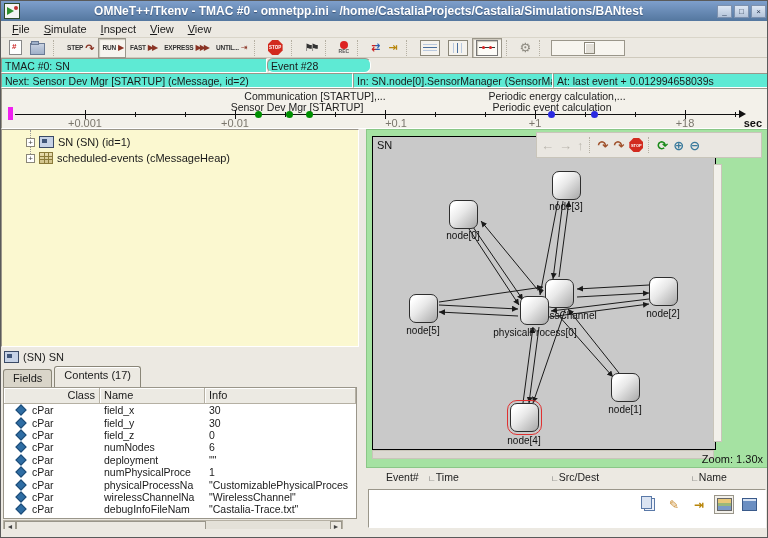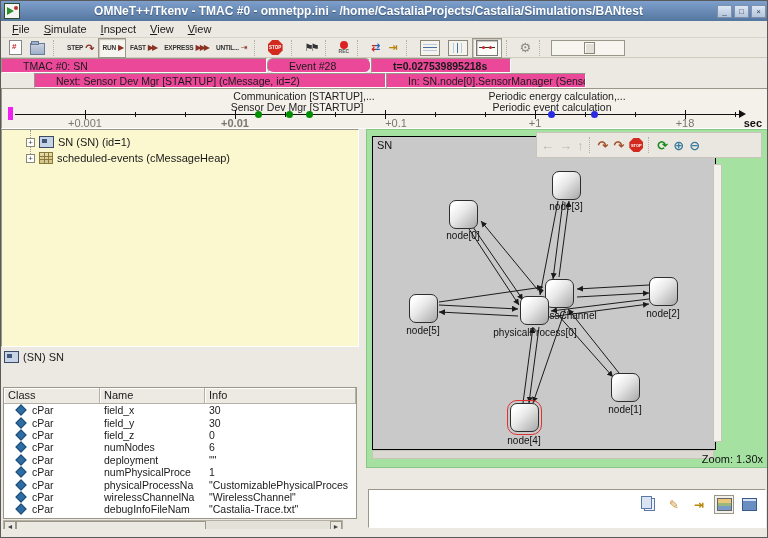--- a/index.html
+++ b/index.html
@@ -58,22 +58,22 @@
     box-shadow:inset 1px 1px 1px #c9c5b8;}
   .tlbox::before{content:"";position:absolute;left:2px;right:2px;top:6px;height:1px;background:#333;}
   .tlbox::after{content:"";position:absolute;left:5px;top:5px;width:3px;height:3px;border-radius:50%;
     background:#d22;box-shadow:7px 0 0 #d22;}
   .wrench{color:#8d8a80;font-size:13px;transform:rotate(0deg);}
   .slider{width:72px;height:14px;border:1px solid #9a968a;background:#f7f5ef;position:relative;margin-left:2px;}
   .slider .thumb{position:absolute;left:32px;top:1px;width:9px;height:10px;background:#e3e0d8;
     border:1px solid #8a8678;box-shadow:inset 1px 1px 0 #fff;}
   
   .statusrow{position:absolute;left:0;width:768px;height:15px;display:flex;}
-  .scell{border:1px solid;border-color:#9a968a #fff #fff #9a968a;background:#ec4899;
-    padding:1px 3px 0 21px;white-space:nowrap;overflow:hidden;box-sizing:border-box;font-size:10.5px;}
+  .scell{border:1px solid;border-color:#9a968a #fff #fff #9a968a;background:#5eead4;
+    padding:1px 3px 0 3px;white-space:nowrap;overflow:hidden;box-sizing:border-box;font-size:10.5px;}
   
   .timeline{position:absolute;left:0;top:87px;width:768px;height:41px;background:#f3f1ea;
     border:1px solid;border-color:#9a968a #fff #fff #9a968a;box-sizing:border-box;overflow:hidden;}
   .tl-label{position:absolute;transform:translateX(-50%);font-size:10.5px;color:#222;white-space:nowrap;}
   .tl-axis{position:absolute;left:13px;top:25px;width:726px;height:1px;background:#111;}
   .tl-arrow{position:absolute;left:737px;top:21px;border-left:7px solid #111;
     border-top:4px solid transparent;border-bottom:4px solid transparent;}
   .tick{position:absolute;top:21px;width:1px;height:9px;background:#111;}
   .tick.minor{top:23px;height:5px;}
   .tick-label{position:absolute;top:28px;transform:translateX(-50%);color:#7a766c;font-size:11px;}
@@ -251,30 +251,30 @@
     </div>
     <div class="tsep"></div>
     <div class="slider">
       <div class="thumb"></div>
     </div>
   </div>
 
   <div class="statusrow" style="top:57px;">
     <div class="scell" style="width:266px;">TMAC #0: SN</div>
     <div class="scell" style="width:104px;border-radius:6px;">Event #28</div>
-    <div class="scell" style="width:140px;font-weight:bold;">t=0.027539895218s</div>
   </div>
 
   <div class="statusrow" style="top:72px;">
-    <div class="scell" style="width:352px;margin-left:33px;">Next: Sensor Dev Mgr [STARTUP] (cMessage, id=2)</div>
+    <div class="scell" style="width:352px;">Next: Sensor Dev Mgr [STARTUP] (cMessage, id=2)</div>
     <div class="scell" style="width:200px;">In: SN.node[0].SensorManager (SensorManager, id=</div>
+    <div class="scell" style="flex:1;">At: last event + 0.012994658039s</div>
   </div>
 
   <div class="timeline">
-    <span class="tl-label" style="left:302px;top:1px;">Communication [STARTUP],...</span>
+    <span class="tl-label" style="left:313px;top:1px;">Communication [STARTUP],...</span>
     <span class="tl-label" style="left:295px;top:12px;">Sensor Dev Mgr [STARTUP]</span>
     <span class="tl-label" style="left:555px;top:1px;">Periodic energy calculation,...</span>
     <span class="tl-label" style="left:550px;top:12px;">Periodic event calculation</span>
     <div class="tl-marker"></div>
     <div class="tl-axis"></div>
     <div class="tl-arrow"></div>
     <div class="tick" style="left:83px;"></div>
       <div class="tick" style="left:233px;"></div>
     <div class="tick" style="left:383px;"></div>
       <div class="tick" style="left:533px;"></div>
@@ -282,21 +282,21 @@
     <div class="tick minor" style="left:133px;"></div>
       <div class="tick minor" style="left:183px;"></div>
     <div class="tick minor" style="left:283px;"></div>
       <div class="tick minor" style="left:333px;"></div>
     <div class="tick minor" style="left:433px;"></div>
       <div class="tick minor" style="left:483px;"></div>
     <div class="tick minor" style="left:583px;"></div>
       <div class="tick minor" style="left:633px;"></div>
     <div class="tick minor" style="left:733px;"></div>
     <span class="tick-label" style="left:83px;">+0.001</span>
-    <span class="tick-label" style="left:233px;font-weight:bold;">+0.01</span>
+    <span class="tick-label" style="left:233px;">+0.01</span>
     <span class="tick-label" style="left:394px;">+0.1</span>
     <span class="tick-label" style="left:533px;">+1</span>
     <span class="tick-label" style="left:683px;">+18</span>
     <span class="tl-unit">sec</span>
     <div class="evdot green" style="left:253px;"></div>
     <div class="evdot green" style="left:284px;"></div>
     <div class="evdot green" style="left:304px;"></div>
     <div class="evdot blue" style="left:546px;"></div>
     <div class="evdot blue" style="left:589px;"></div>
   </div>
@@ -314,24 +314,28 @@
       <span>scheduled-events (cMessageHeap)</span>
     </div>
   </div>
 
   <div class="insp-header">
     <div class="mod-icon"></div>
     <span>(SN) SN</span>
 
   </div>
 
+  <div class="tabs">
+    <div class="tab">Fields</div>
+    <div class="tab active">Contents (17)</div>
+  </div>
 
   <div class="table">
     <div class="thead">
-      <div class="th c1" style="text-align:left;">Class</div>
+      <div class="th c1" style="text-align:right;">Class</div>
       <div class="th c2">Name</div>
       <div class="th c3">Info</div>
     </div>
     <div class="trow">
       <div class="td c1" style="display:flex;align-items:center;">
           <span class="diamond"></span>
           <span>cPar</span>
         </div>
       <div class="td c2">field_x</div>
         <div class="td c3">30</div>
@@ -477,20 +481,26 @@
       <span class="ntsep"></span>
       <span class="nt-ico green">⟳</span>
       <span class="nt-ico mag">⊕</span>
       <span class="nt-ico mag">⊖</span>
     </div>
 
     <span class="zoom-label">Zoom: 1.30x</span>
   </div>
 
   <div class="log-panel">
+    <div class="log-head">
+      <span class="log-col" style="left:20px;">Event#</span>
+      <span class="log-col" style="left:62px;"><span class="corner">∟</span><span>Time</span></span>
+      <span class="log-col" style="left:185px;"><span class="corner">∟</span><span>Src/Dest</span></span>
+      <span class="log-col" style="left:325px;"><span class="corner">∟</span><span>Name</span></span>
+    </div>
     <div class="log-box">
       <div class="log-icons">
         <div class="libtn">
             <div class="copy-ic"></div>
           </div>
         <div class="libtn">
             <span style="color:#c8882a;font-size:12px;">✎</span>
           </div>
         <div class="libtn">
             <span style="color:#b8860b;font-size:12px;font-weight:bold;">⇥</span>

